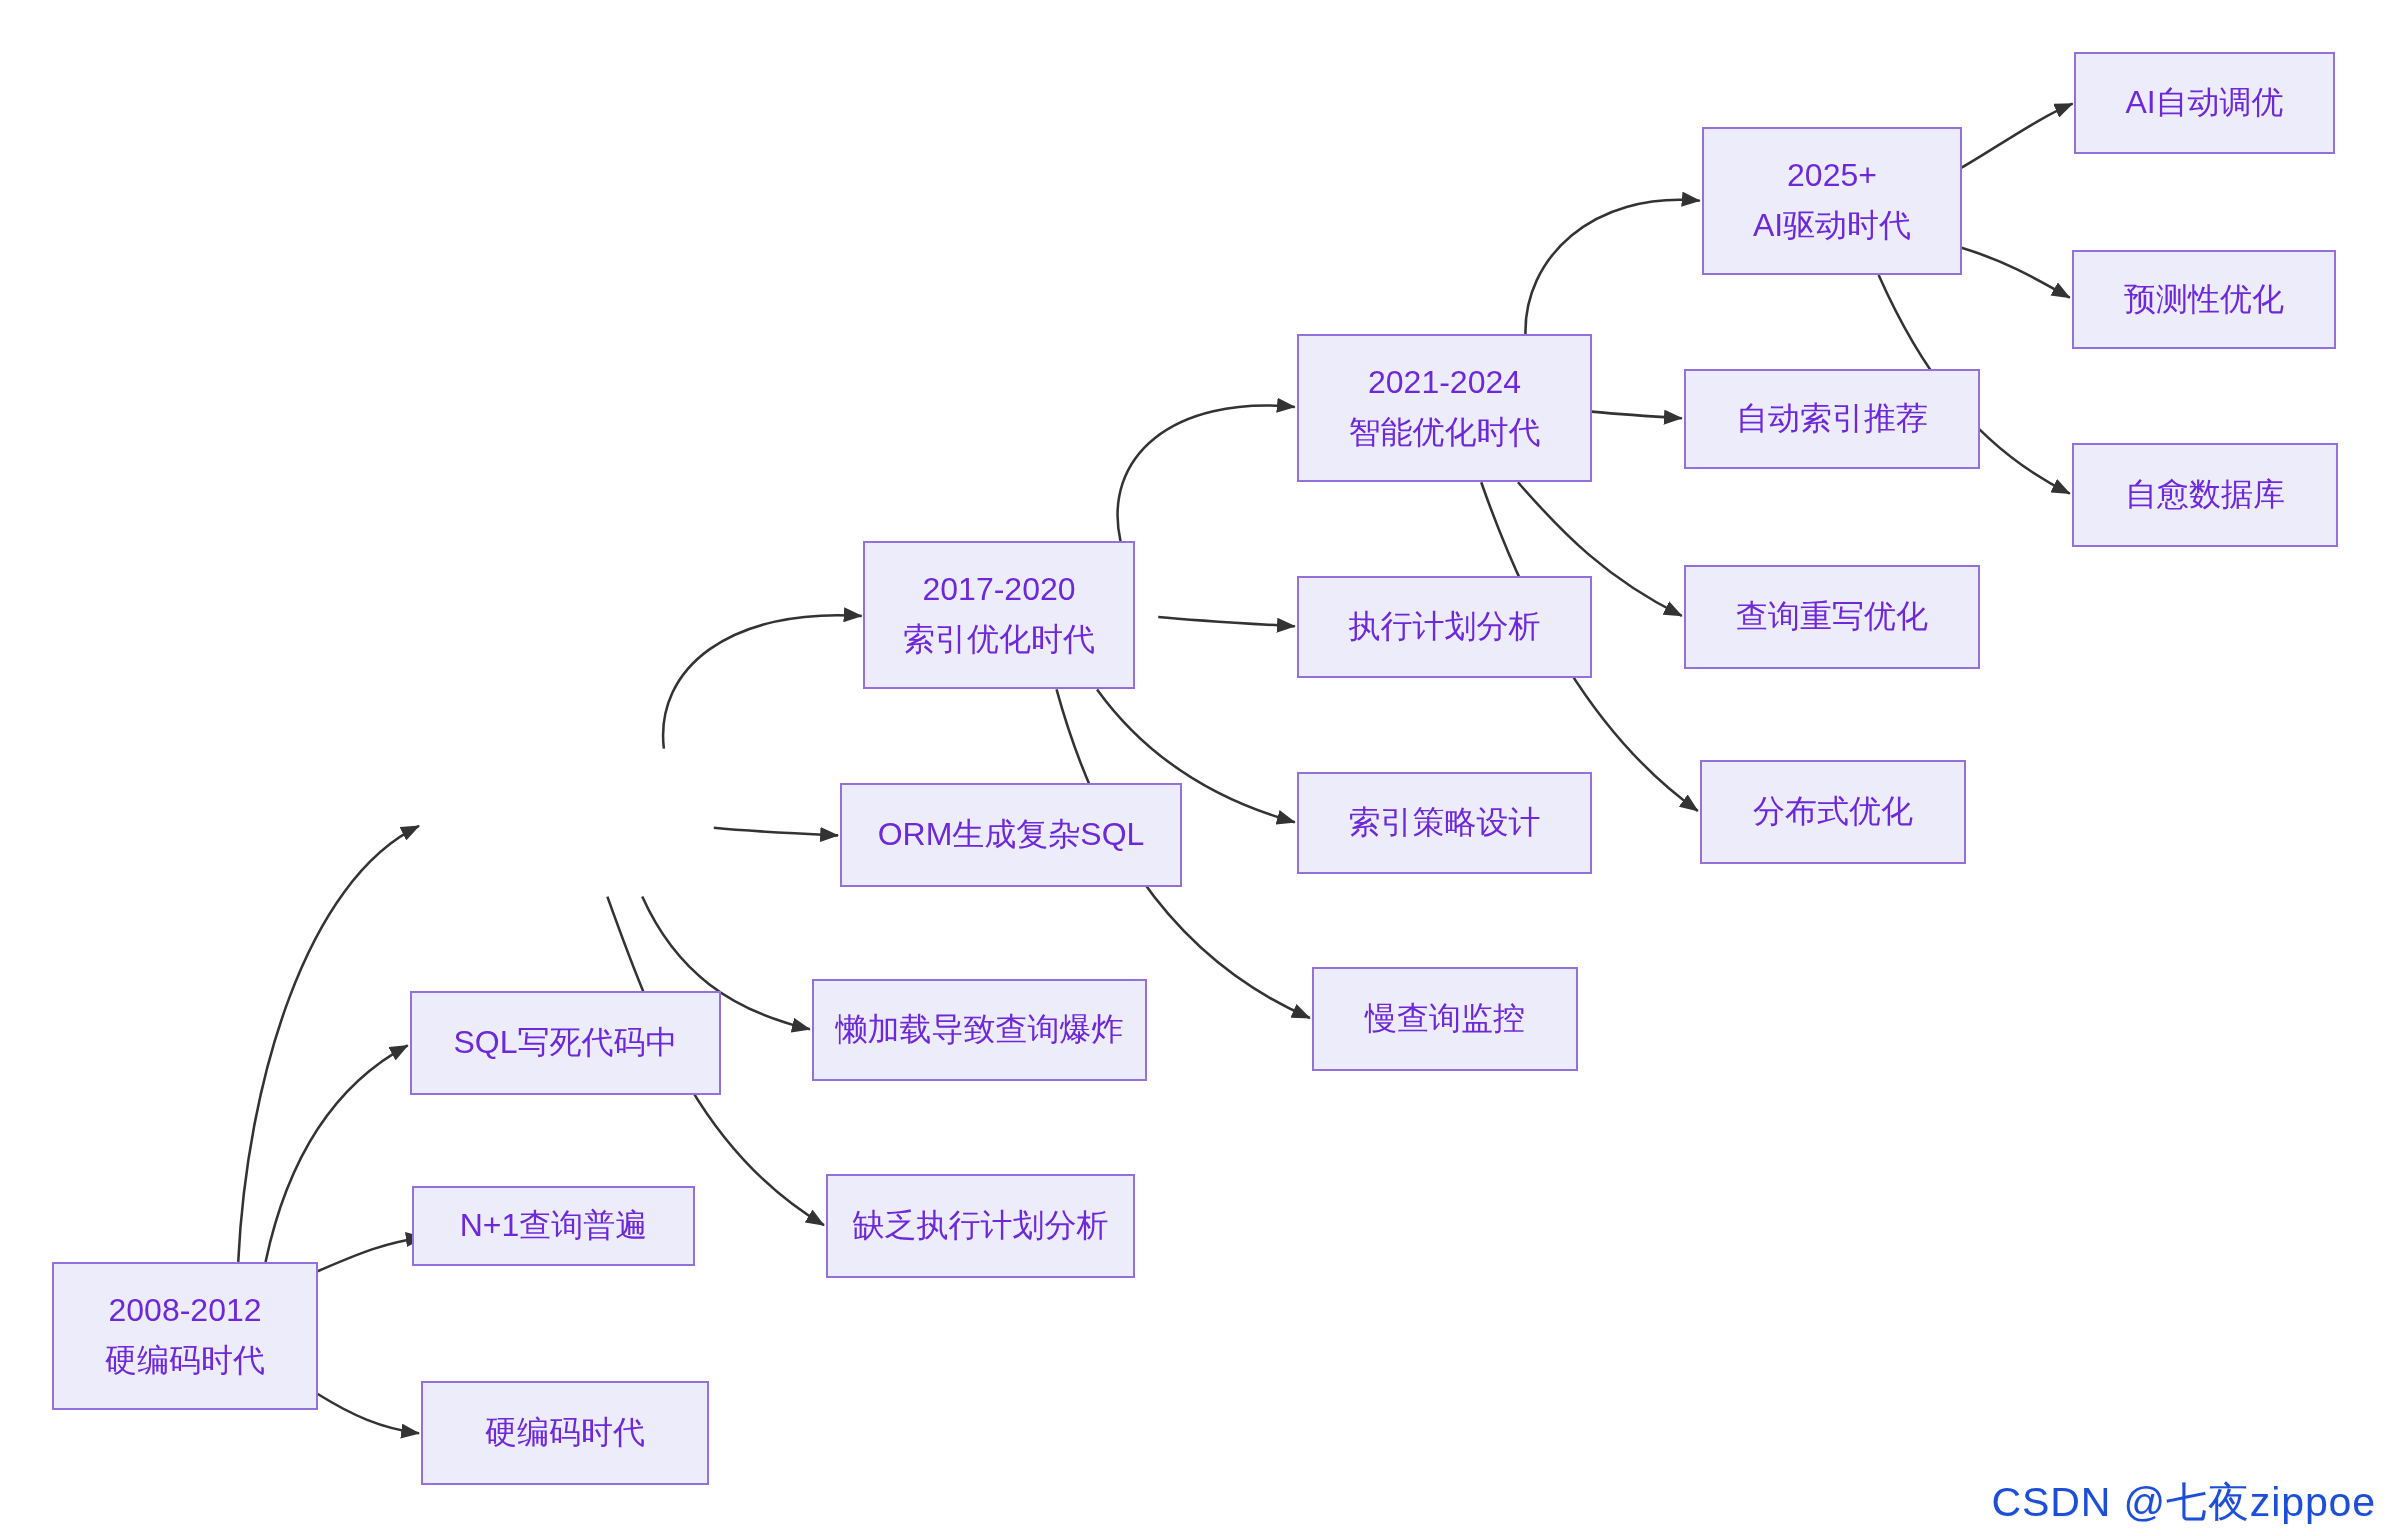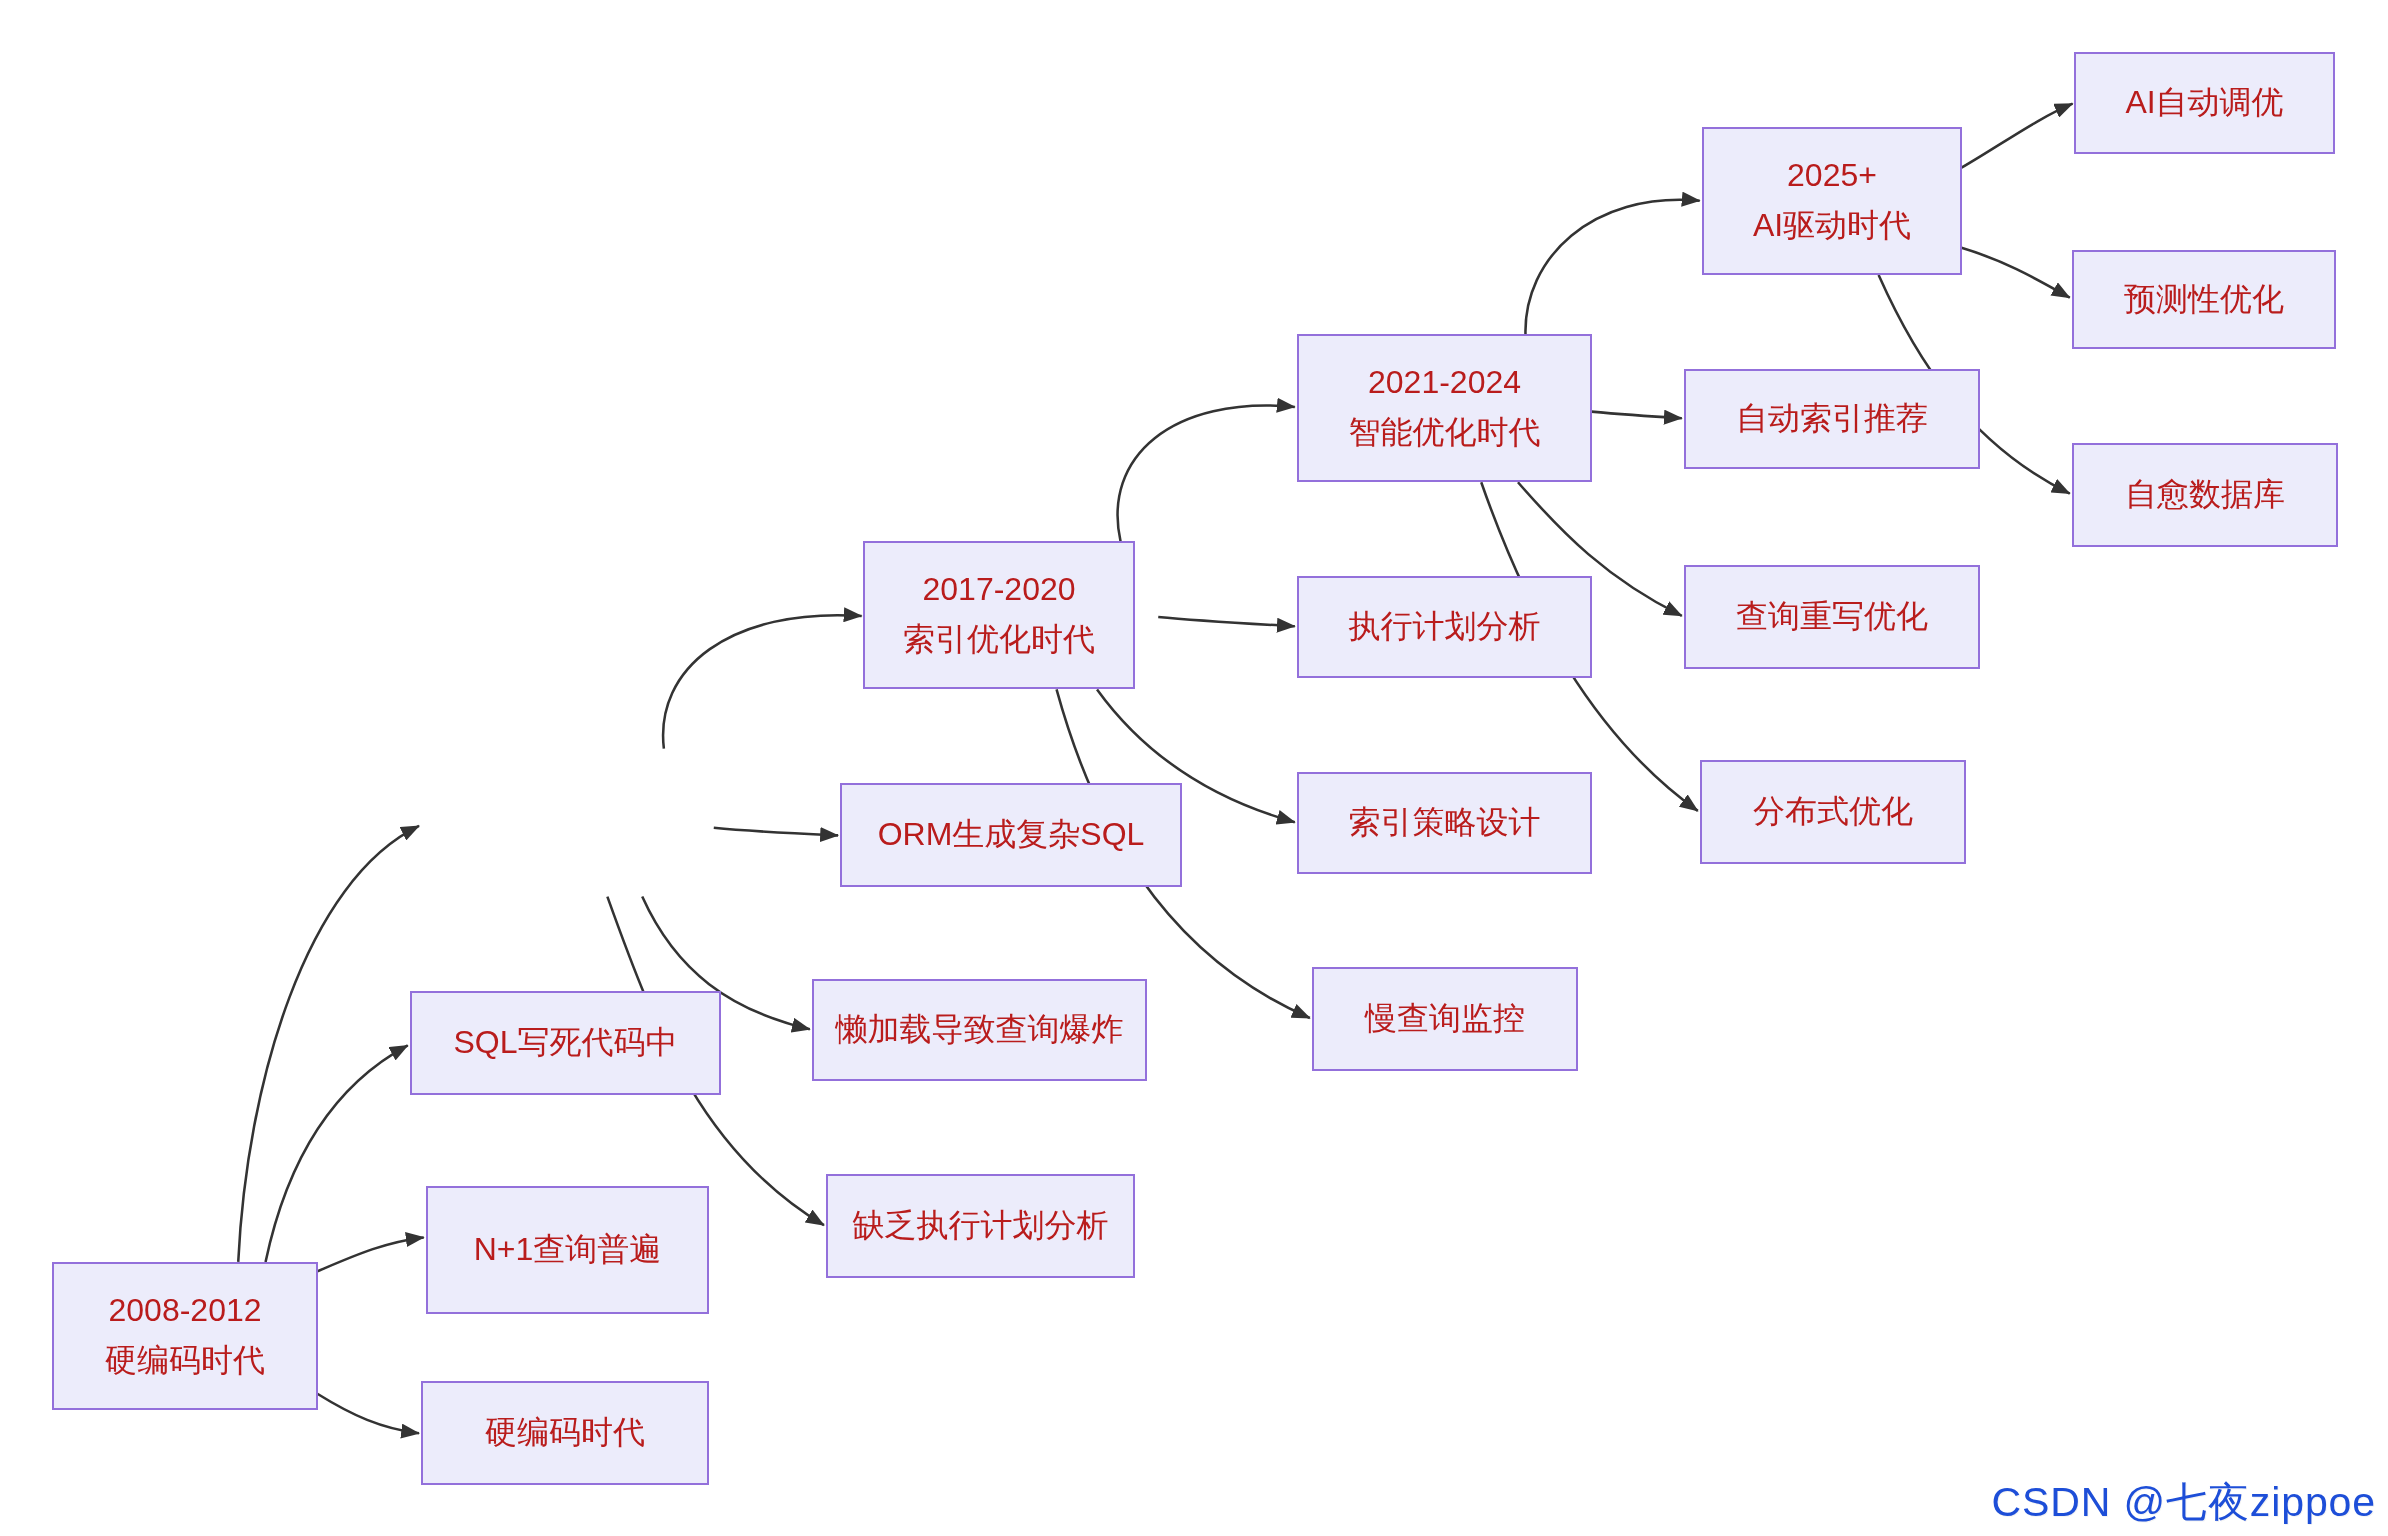--- a/index.html
+++ b/index.html
@@ -4,21 +4,21 @@
 <style>
   html,body{margin:0;padding:0;background:#ffffff;}
   body{font-family:"Liberation Sans","DejaVu Sans",sans-serif;}
   .canvas{position:relative;width:2389px;height:1537px;background:#ffffff;overflow:hidden;}
   .edges{position:absolute;left:0;top:0;width:2389px;height:1537px;}
   .edge{fill:none;stroke:#333333;stroke-width:2.7px;}
   .node{
     position:absolute;box-sizing:border-box;
     background:#ECECFB;border:2.8px solid #9370DB;
     display:flex;flex-direction:column;align-items:center;justify-content:center;
-    color:#b91c1c;font-size:32px;text-align:center;line-height:1.55;
+    color:#6d28d9;font-size:32px;text-align:center;line-height:1.55;
     white-space:nowrap;
   }
   .node .line{display:block;}
   .watermark{
     position:absolute;right:13px;bottom:7.5px;
     font-size:41px;color:#1d4ed8;letter-spacing:0.9px;
     text-shadow:0.9px 0.9px 0 #f3f3f3;
     margin-top:40px;
   }
 </style>
@@ -67,21 +67,21 @@
     <span class="line">智能优化时代</span>
   </div>
   <div class="node" style="left:1702px;top:127px;width:260px;height:148px">
     <span class="line">2025+</span>
     <span class="line">AI驱动时代</span>
   </div>
 
   <div class="node" style="left:410px;top:991px;width:311px;height:104px">
     <span class="line">SQL写死代码中</span>
   </div>
-  <div class="node" style="left:426px;top:1186px;width:283px;height:128px">
+  <div class="node" style="left:412px;top:1186px;width:283px;height:80px">
     <span class="line">N+1查询普遍</span>
   </div>
   <div class="node" style="left:421px;top:1381px;width:288px;height:104px">
     <span class="line">硬编码时代</span>
   </div>
   <div class="node" style="left:840px;top:783px;width:342px;height:104px">
     <span class="line">ORM生成复杂SQL</span>
   </div>
   <div class="node" style="left:812px;top:979px;width:335px;height:102px">
     <span class="line">懒加载导致查询爆炸</span>

